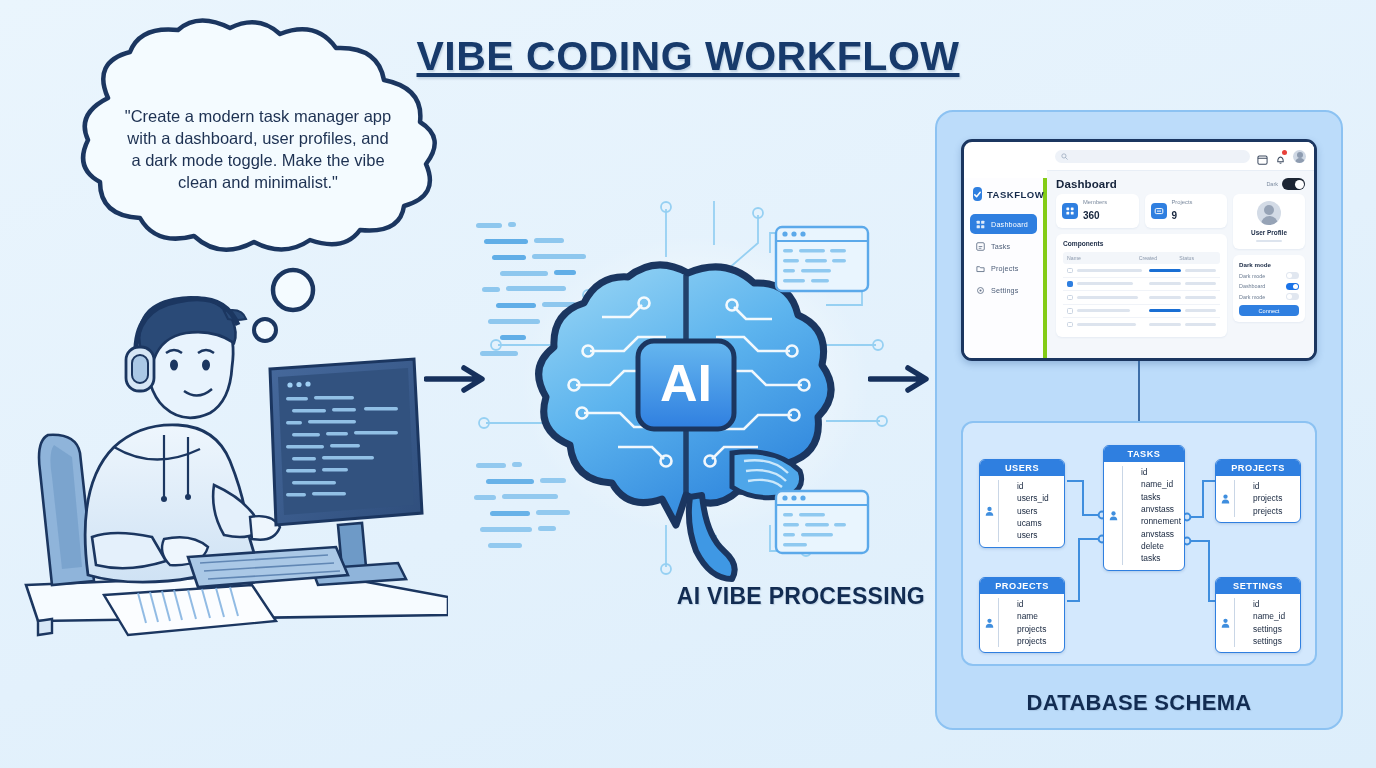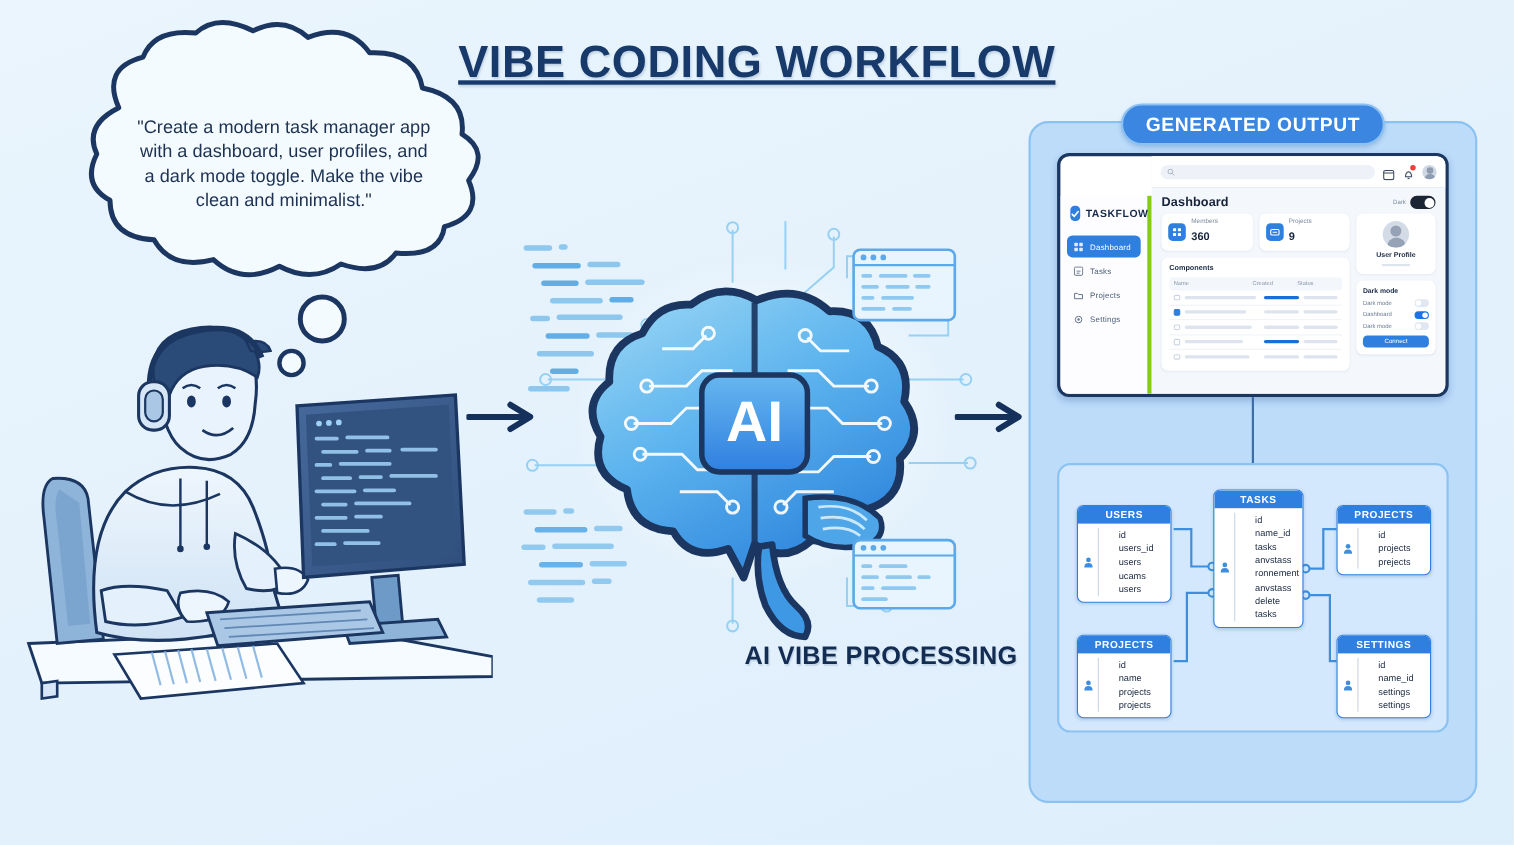--- a/index.html
+++ b/index.html
@@ -475,21 +475,20 @@
       </g>
     </g>
   </svg>
   <div class="brain-label">AI VIBE PROCESSING</div>
 
   <svg class="arrow arr2" width="72" height="34" viewBox="0 0 72 34">
     <path d="M2 17 L52 17 M40 6 L58 17 L40 28" fill="none" stroke="#16305c" stroke-width="5.5" stroke-linecap="round" stroke-linejoin="round"></path>
   </svg>
 
   <div class="out-panel"></div>
-  <div class="out-badge">GENERATED OUTPUT</div>
 
   <div class="mock">
 
     <div class="mock-side">
       <div class="logo-row">
         <span class="logo-sq">
           <svg width="9" height="9" viewBox="0 0 10 10">
               <path d="M2 5.4 L4 7.4 L8 2.6" stroke="#fff" stroke-width="1.7" fill="none" stroke-linecap="round" stroke-linejoin="round"></path>
             </svg>
         </span>
@@ -750,14 +749,15 @@
       </svg>
       <div class="field-list">
         <div class="field">id</div>
         <div class="field">name_id</div>
         <div class="field">settings</div>
         <div class="field">settings</div>
       </div>
     </div>
   </div>
 
+  <div class="schema-label">DATABASE SCHEMA</div>
 
 </div>
 
 </body></html>

